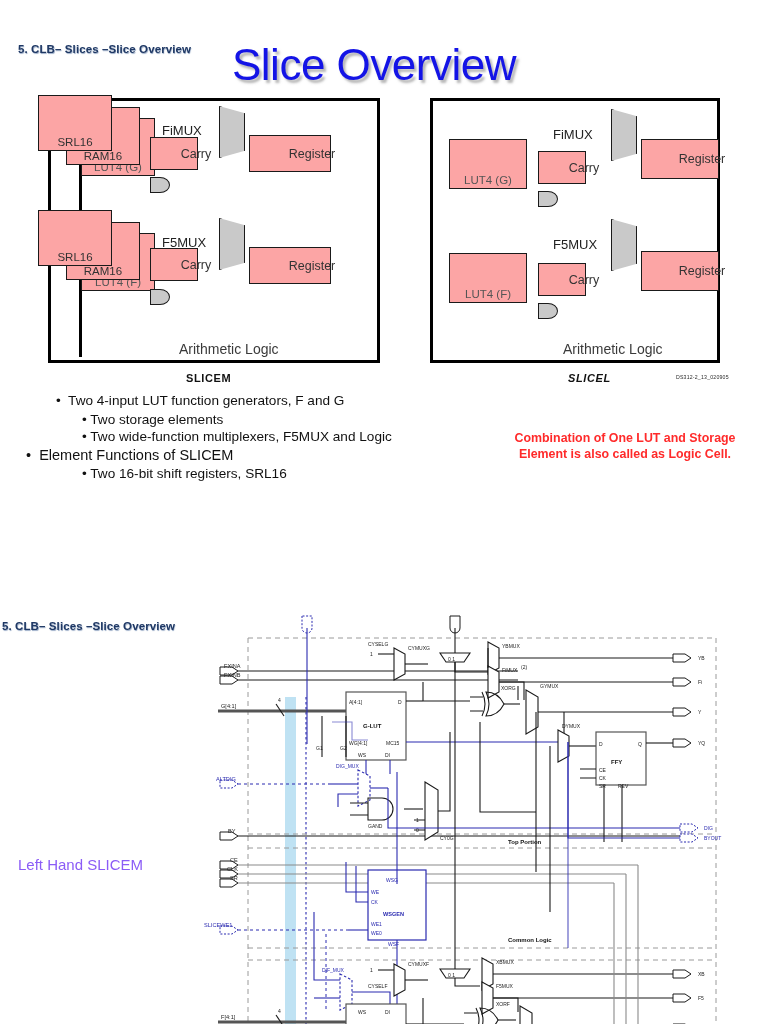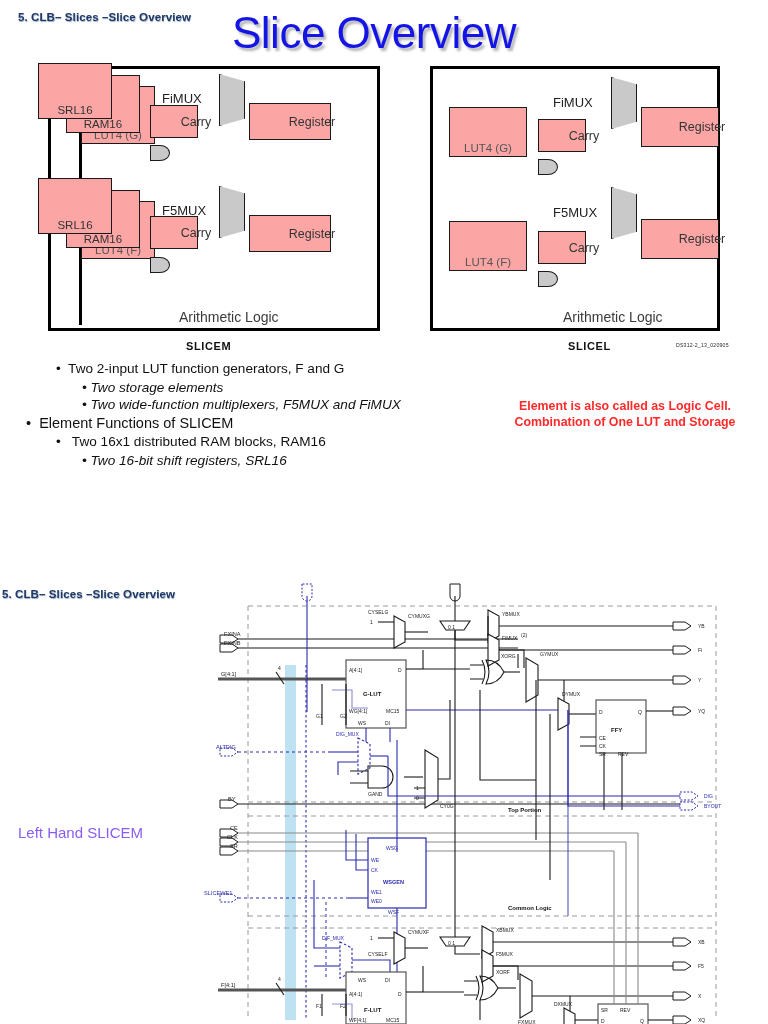--- a/index.html
+++ b/index.html
@@ -3,21 +3,21 @@
 <meta charset="utf-8">
 <style>
   * { box-sizing: border-box; }
   html, body {
     margin: 0; padding: 0;
     width: 768px; height: 1024px;
     background: #ffffff;
     font-family: "Liberation Sans", sans-serif;
     overflow: hidden;
   }
-  #page { position: relative; width: 768px; height: 748px; background:#fff; }
+  #page { position: relative; width: 768px; height: 748px; background:#fff;margin-top:32px; }
 
   
   .slide-head {
     position: absolute;
     font-family: "Liberation Sans", sans-serif;
     font-weight: bold;
     font-size: 11.5px;
     color: #1F3864;
     letter-spacing: .1px;
     white-space: nowrap;
@@ -99,21 +99,21 @@
   
   .bullets { position:absolute; left: 18px; top: 362px; width: 470px; }
   .bl {
     font-family:"Liberation Sans", sans-serif;
     color:#111;
     white-space: nowrap;
     line-height: 1.0;
   }
   .lvl1 { font-size: 14.5px; margin-left: 8px;  margin-bottom: 5px; }
   .lvl2 { font-size: 13.6px; margin-left: 38px; margin-bottom: 5px; }
-  .lvl3 { font-size: 13.6px; margin-left: 64px; margin-bottom: 4px; font-style: italic; }
+  .lvl3 { font-size: 13.6px; margin-left: 64px; margin-bottom: 4px; }
   .dot { color:#111; }
 
   .redbox {
     position:absolute; left: 488px; top: 398px; width: 274px;
     text-align:center;
     color:#FF2A2A;
     font-size: 12.4px;
     font-weight: 600;
     line-height: 1.32;
   }
@@ -182,53 +182,49 @@
 
     <div class="blk lut" style="left:16px; top:152px; width:78px; height:50px;">LUT4 (F)</div>
     <div class="blk center" style="left:105px; top:162px; width:48px; height:33px; font-size:12.5px;">Carry</div>
     <div class="mux-nob" style="left:105px; top:202px; width:20px; height:16px;"></div>
     <div class="mux m-top" style="left:178px; top:118px; width:26px; height:52px;"></div>
     <div class="mux-label" style="left:120px; top:136px;">F5MUX</div>
     <div class="blk center" style="left:208px; top:150px; width:78px; height:40px; font-size:12.5px;">Register</div>
 
     <div class="arith-label" style="left:130px; top:240px;">Arithmetic Logic</div>
   </div>
-  <div class="panel-label" style="left:568px; top:340px;">SLICEL</div>
+  <div class="panel-label" style="left:568px; top:340px;font-style:italic;">SLICEL</div>
   <div class="doc-ref" style="left:676px; top:342px;">DS312-2_13_020905</div>
 
   <div class="bullets">
     <div class="bl lvl2">
       <span class="dot">•</span>&nbsp;
-      <span>Two 2-input LUT function generators, F and G</span>
+      <span>Two 4-input LUT function generators, F and G</span>
     </div>
     <div class="bl lvl3">
       <span class="dot">•</span>
       <span>Two storage elements</span>
     </div>
     <div class="bl lvl3">
       <span class="dot">•</span>
-      <span>Two wide-function multiplexers, F5MUX and FiMUX</span>
+      <span>Two wide-function multiplexers, F5MUX and Logic</span>
     </div>
     <div class="bl lvl1">
       <span class="dot">•</span>&nbsp;
       <span>Element Functions of SLICEM</span>
-    </div>
-    <div class="bl lvl2">
-      <span class="dot">•</span>&nbsp;&nbsp;
-      <span>Two 16x1 distributed RAM blocks, RAM16</span>
     </div>
     <div class="bl lvl3">
       <span class="dot">•</span>
       <span>Two 16-bit shift registers, SRL16</span>
     </div>
   </div>
 
   <div class="redbox">
+    <div>Combination of One LUT and Storage</div>
     <div>Element is also called as Logic Cell.</div>
-    <div>Combination of One LUT and Storage</div>
   </div>
 
   <div class="slide-head" style="left:2px; top:588px;">5.  CLB– Slices –Slice Overview</div>
 
   <div class="lh-label">Left Hand SLICEM</div>
 
   <div id="schem">
   <svg width="550" height="444" viewBox="0 0 550 444" xmlns="http://www.w3.org/2000/svg">
     <defs>
       <style>

